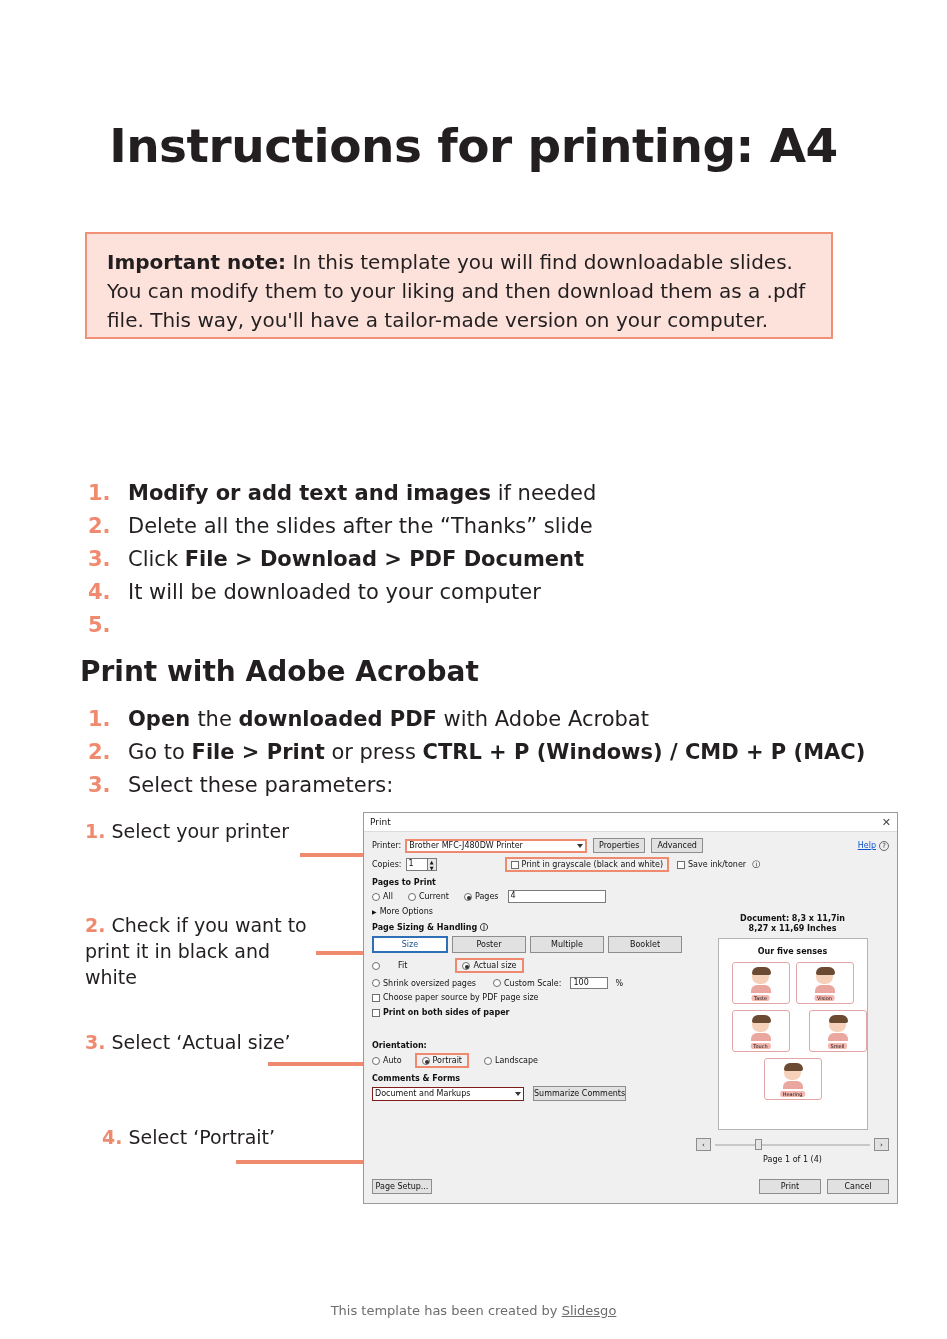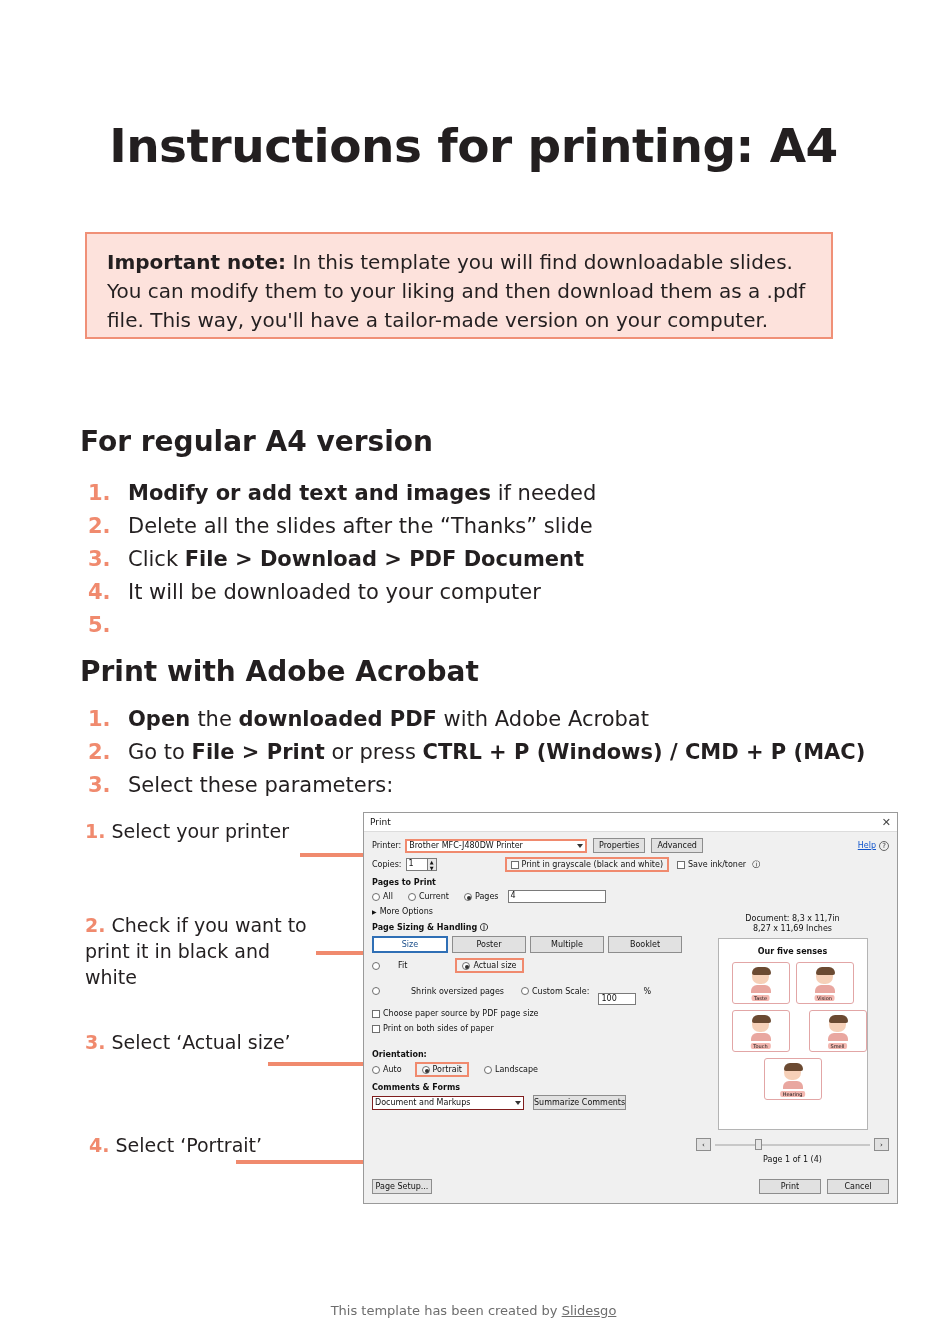--- a/index.html
+++ b/index.html
@@ -57,21 +57,21 @@
   ol.s2 { top:706px; }
 
   
   .callout {
     position:absolute; font-size:19px; line-height:26px; color:#231f20; width:240px;
   }
   .callout .n { color:#f08a6e; font-weight:800; }
   .c1 { left:85px; top:818px; }
   .c2 { left:85px; top:912px; }
   .c3 { left:85px; top:1029px; }
-  .c4 { left:89px; top:1124px;margin-top:8px; }
+  .c4 { left:102px; top:1124px; }
 
   .arrow { position:absolute; }
   .arrow .bar { position:absolute; background:#f08a6e; }
   .arrow .head {
     position:absolute; width:0; height:0;
     border-top:7px solid transparent; border-bottom:7px solid transparent;
     border-left:11px solid #f08a6e;
   }
 
   
@@ -145,21 +145,21 @@
   .actual-size-wrap { border:2px solid #f08a6e; padding:1px 5px; display:inline-flex; align-items:center; gap:3px; }
 
   .scale-input { width:38px; height:12px; border:1px solid #7a7a7a; background:#fff; font-size:8px; padding-left:2px; }
 
   .portrait-wrap { border:2px solid #f08a6e; padding:1px 5px; display:inline-flex; align-items:center; gap:3px; }
 
   .comments-select { width:152px; }
 
   
   .preview { position:absolute; right:8px; top:82px; width:193px; }
-  .doc-line { text-align:center; font-size:8px; margin-bottom:1px; }
+  .doc-line { text-align:center; font-size:8px; margin-bottom:1px;font-weight:bold; }
   .paper {
     margin:5px auto 0 auto; width:150px; height:192px; background:#fff; border:1px solid #b4b4b4;
     position:relative;
   }
   .paper .ptitle { text-align:center; font-size:8px; font-weight:bold; margin-top:8px; }
   .cards { display:flex; flex-wrap:wrap; justify-content:center; gap:6px; margin-top:6px; }
   .card { width:58px; height:42px; border:1px solid #e2a6a6; border-radius:3px; position:relative; background:#fff; }
   .card .cap { position:absolute; bottom:2px; left:50%; transform:translateX(-50%); font-size:5px;
                background:#f3b7b0; padding:0 3px; border-radius:2px; }
   .face { position:absolute; left:50%; top:5px; transform:translateX(-50%); width:20px; height:22px; }
@@ -192,21 +192,20 @@
 <div class="page">
 
   <h1 class="title">Instructions for printing: A4</h1>
 
   <div class="note-box">
     <p>
       <span class="strong">Important note:</span><span> In this template you will find downloadable slides. You can modify them to your liking and then download them as a .pdf file. This way, you'll have a tailor-made version on your computer.</span>
     </p>
   </div>
 
-  <h2 class="section s1">For regular A4 version</h2>
   <ol class="steps s1" id="steps1">
       <li>
         <span class="num">1.</span>
         <span class="txt"><span class="b">Modify or add text and images</span><span> if needed</span></span>
       </li>
       <li>
         <span class="num">2.</span>
         <span class="txt"><span>Delete all the slides after the “Thanks” slide</span></span>
       </li>
       <li>
@@ -345,33 +344,33 @@
             <span class="rad"></span>
             <span style="margin-right:30px;">Fit</span>
             <span class="actual-size-wrap">
               <span class="rad on"></span>
               <span>Actual size</span>
             </span>
           </div>
 
           <div class="inline" style="margin-bottom:4px;">
             <span class="rad"></span>
-            <span style="margin-right:14px;margin-left:28px;">Shrink oversized pages</span>
+            <span style="margin-right:14px;">Shrink oversized pages</span>
             <span class="rad"></span>
             <span>Custom Scale:</span>
-            <span class="scale-input" style="margin-left:6px;margin-top:16px;">100</span>
+            <span class="scale-input" style="margin-left:6px;">100</span>
             <span style="margin-left:4px;">%</span>
           </div>
 
           <div class="inline" style="margin-bottom:6px;">
             <span class="chk"></span>
             <span>Choose paper source by PDF page size</span>
           </div>
 
-          <div class="inline" style="margin-bottom:17px;">
+          <div class="inline" style="margin-bottom:24px;font-weight:bold;">
             <span class="chk"></span>
             <span>Print on both sides of paper</span>
           </div>
 
           <div class="grp-title">Orientation:</div>
           <div class="inline">
             <span class="rad"></span>
             <span style="margin-right:10px;">Auto</span>
             <span class="portrait-wrap">
               <span class="rad on"></span>

